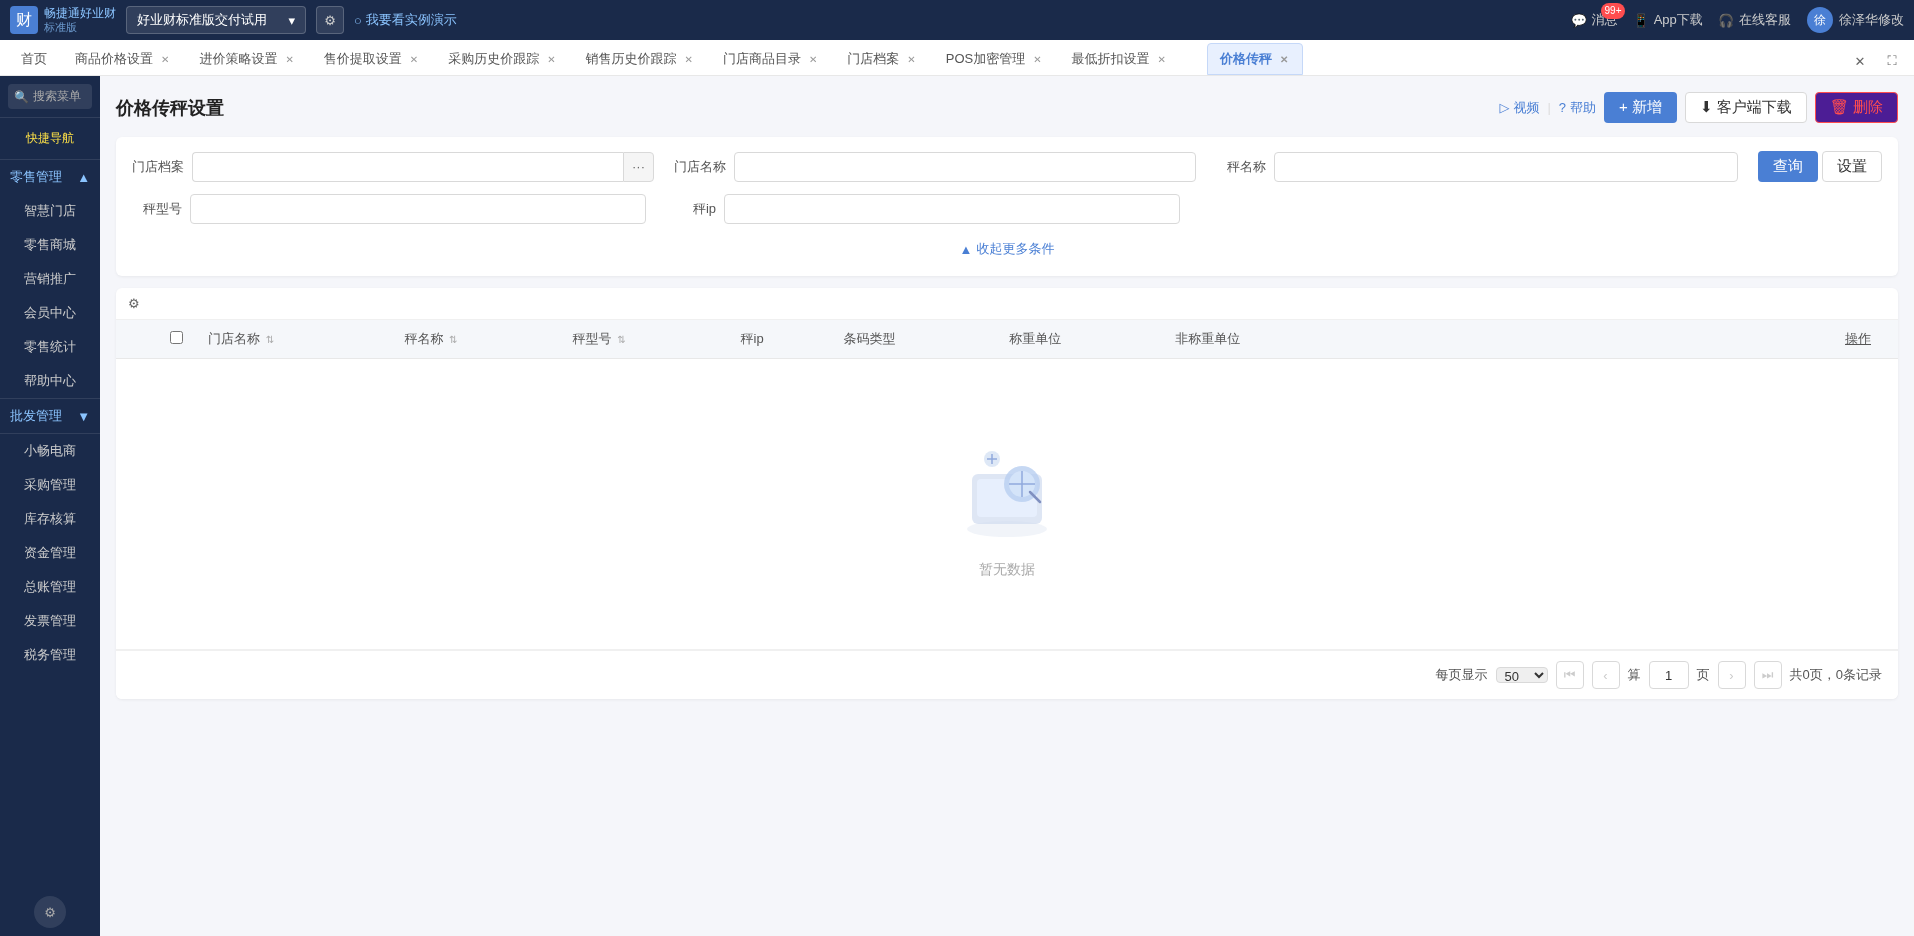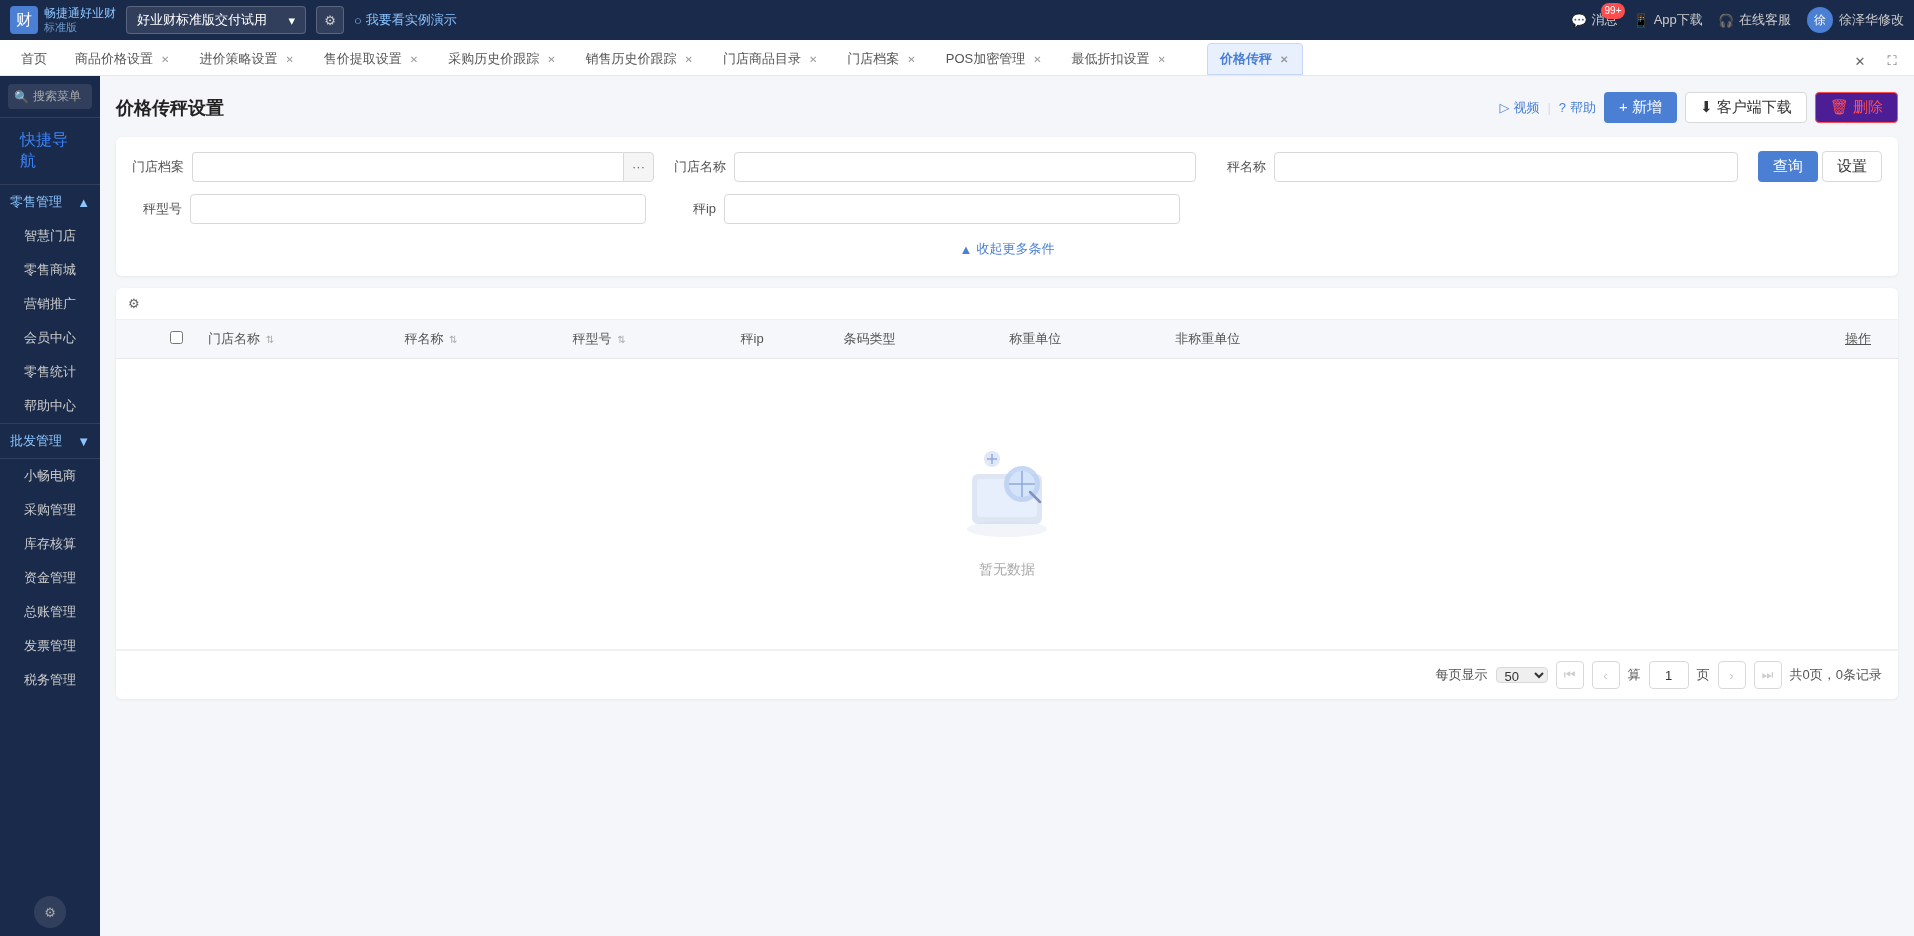--- a/index.html
+++ b/index.html
@@ -207,22 +207,22 @@
     .sidebar-nav {
       padding: 6px 0;
       border-bottom: 1px solid rgba(255,255,255,0.1);
     }
     .sidebar-nav-item {
       display: flex;
       align-items: center;
       justify-content: center;
       padding: 6px 20px;
       cursor: pointer;
-      font-size: 16px;
-      color: #3b82f6;
+      font-size: 12px;
+      color: #fde047;
     }
     .sidebar-section {
       border-bottom: 1px solid rgba(255,255,255,0.1);
     }
     .sidebar-section-header {
       display: flex;
       align-items: center;
       justify-content: space-between;
       padding: 8px 10px;
       cursor: pointer;

